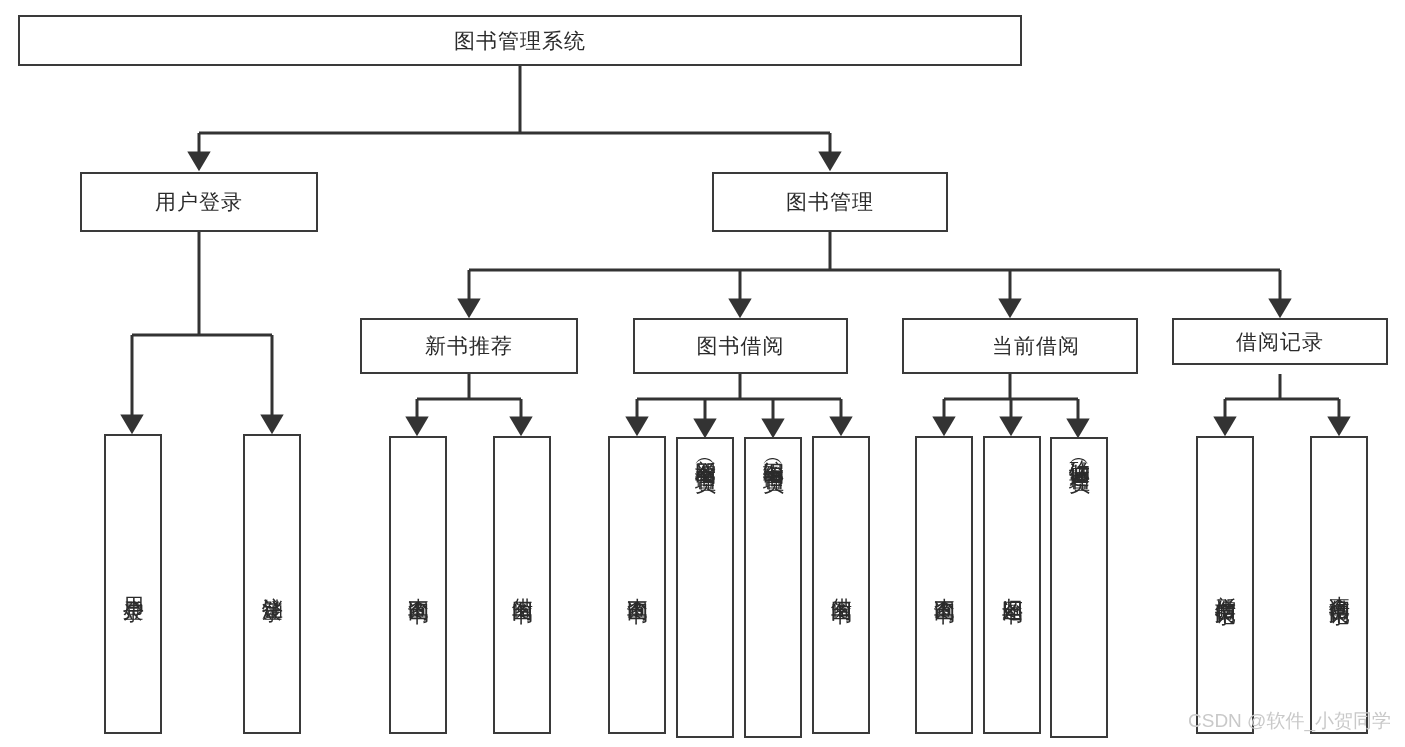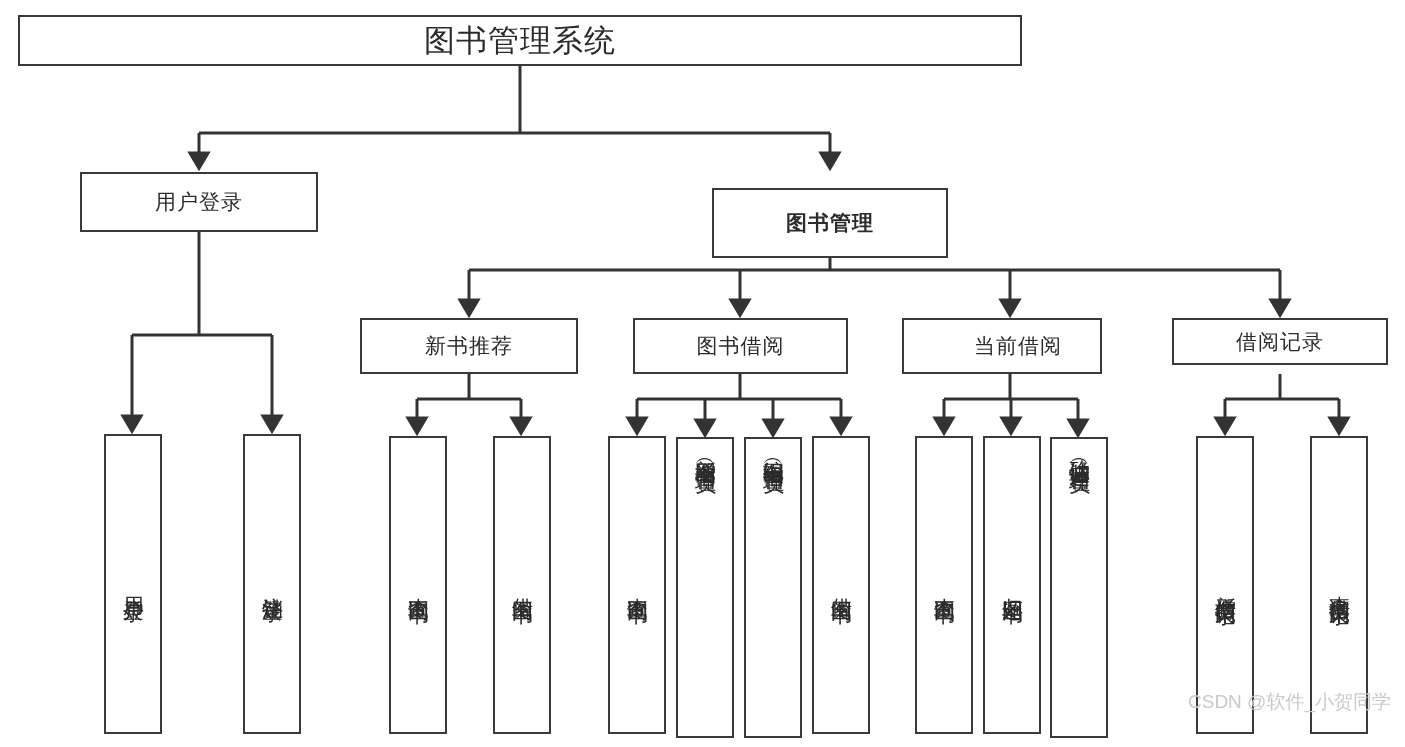--- a/index.html
+++ b/index.html
@@ -31,21 +31,21 @@
     border: 2px solid #3a3a3a;
     background: #ffffff;
     color: #2b2b2b;
     display: flex;
     align-items: center;
     justify-content: center;
     text-align: center;
     z-index: 2;
   }
   .node.root {
-    font-size: 31px;
+    font-size: 21px;
     letter-spacing: 1px;
   }
   .node.level1 {
     font-size: 21px;
     letter-spacing: 1px;
   }
   .node.level2 {
     font-size: 21px;
     letter-spacing: 1px;
   }
@@ -70,21 +70,21 @@
     align-items: center;
     justify-content: center;
   }
   .leafinner.topalign {
     align-items: flex-start;
     padding-top: 4px;
   }
   #watermark {
     position: absolute;
     left: 1188px;
-    top: 689px;
+    top: 708px;
     font-size: 19px;
     color: #c9c9c9;
     white-space: nowrap;
     z-index: 3;
     font-family: "Liberation Sans", "DejaVu Sans", sans-serif;
   }
 </style>
 </head>
 <body>
 
@@ -140,31 +140,31 @@
     </g>
   </svg>
 
   <div class="node root" style="left:18px; top:15px; width:1004px; height:51px;">
     <span>图书管理系统</span>
   </div>
 
   <div class="node level1" style="left:80px; top:172px; width:238px; height:60px;">
     <span>用户登录</span>
   </div>
-  <div class="node level1" style="left:712px; top:188px; width:236px; height:70px;font-weight:bold;">
+  <div class="node level1" style="left:712px; top:172px; width:236px; height:60px;">
     <span>图书管理</span>
   </div>
 
   <div class="node level2" style="left:360px; top:318px; width:218px; height:56px;font-family:Liberation Mono, monospace;">
     <span>新书推荐</span>
   </div>
   <div class="node level2" style="left:633px; top:318px; width:215px; height:56px;">
     <span>图书借阅</span>
   </div>
-  <div class="node level2" style="left:902px; top:318px; width:200px; height:56px;padding-left:32px;">
+  <div class="node level2" style="left:902px; top:318px; width:236px; height:56px;padding-left:32px;">
     <span>当前借阅</span>
   </div>
   <div class="node level2" style="left:1172px; top:318px; width:216px; height:47px;">
     <span>借阅记录</span>
   </div>
 
   <div class="node leaf" style="left:104px; top:434px; width:58px; height:300px;">
     <div class="leafinner">
       <span class="vlabel">用户登录</span>
     </div>

